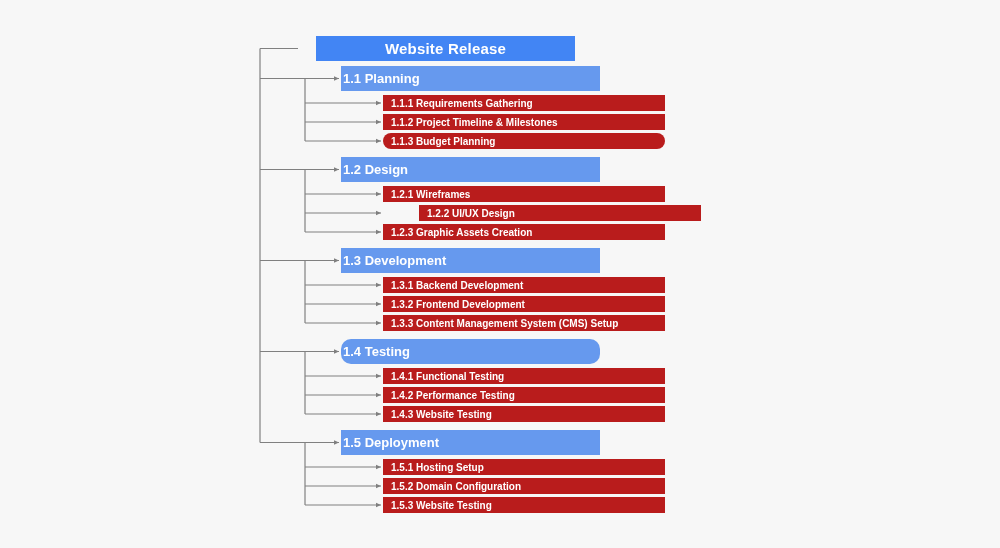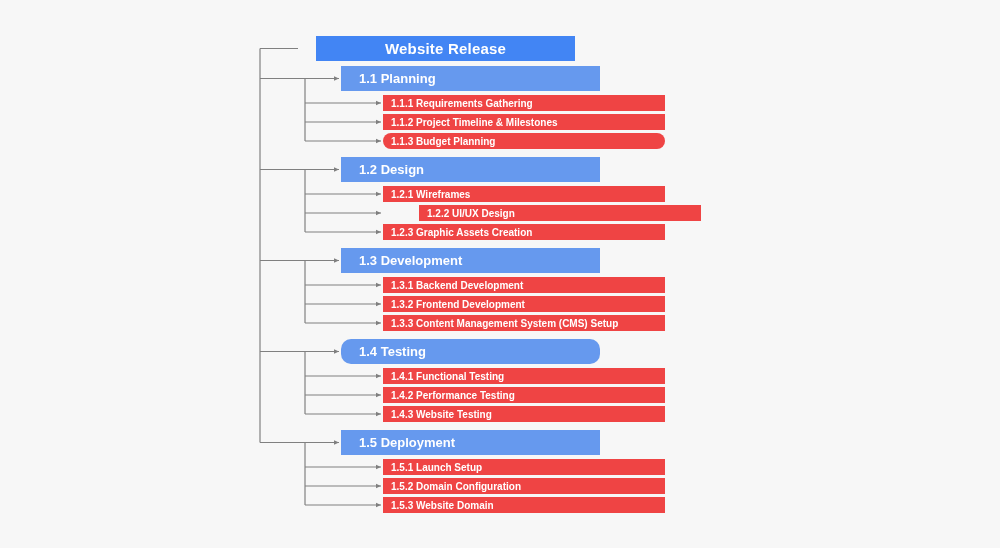--- a/index.html
+++ b/index.html
@@ -40,27 +40,27 @@
     background: #4285f4;
     justify-content: center;
     font-size: 15px;
     font-weight: bold;
     letter-spacing: 0.2px;
   }
   .node-l2 {
     height: 25px;
     background: #6699ee;
     justify-content: flex-start;
-    padding-left: 18px;
+    padding-left: 2px;
     font-size: 13px;
     font-weight: bold;
   }
   .node-l3 {
     height: 16px;
-    background: #ef4444;
+    background: #b91c1c;
     justify-content: flex-start;
     padding-left: 8px;
     font-size: 10px;
     font-weight: bold;
   }
 </style>
 </head>
 <body>
 
 <div id="wbs-canvas">
@@ -114,18 +114,18 @@
       <div class="node node-l3" style="left: 383px; top: 224px; width: 282px;">1.2.3 Graphic Assets Creation</div>
       <div class="node node-l2" style="left: 341px; top: 248px; width: 259px;">1.3 Development</div>
       <div class="node node-l3" style="left: 383px; top: 277px; width: 282px;">1.3.1 Backend Development</div>
       <div class="node node-l3" style="left: 383px; top: 296px; width: 282px;">1.3.2 Frontend Development</div>
       <div class="node node-l3" style="left: 383px; top: 315px; width: 282px;">1.3.3 Content Management System (CMS) Setup</div>
       <div class="node node-l2" style="left: 341px; top: 339px; width: 259px; border-radius: 10px;">1.4 Testing</div>
       <div class="node node-l3" style="left: 383px; top: 368px; width: 282px;">1.4.1 Functional Testing</div>
       <div class="node node-l3" style="left: 383px; top: 387px; width: 282px;">1.4.2 Performance Testing</div>
       <div class="node node-l3" style="left: 383px; top: 406px; width: 282px;">1.4.3 Website Testing</div>
       <div class="node node-l2" style="left: 341px; top: 430px; width: 259px;">1.5 Deployment</div>
-      <div class="node node-l3" style="left: 383px; top: 459px; width: 282px;">1.5.1 Launch Setup</div>
+      <div class="node node-l3" style="left: 383px; top: 459px; width: 282px;">1.5.1 Hosting Setup</div>
       <div class="node node-l3" style="left: 383px; top: 478px; width: 282px;">1.5.2 Domain Configuration</div>
-      <div class="node node-l3" style="left: 383px; top: 497px; width: 282px;">1.5.3 Website Domain</div>
+      <div class="node node-l3" style="left: 383px; top: 497px; width: 282px;">1.5.3 Website Testing</div>
     </div>
 
 </div>
 
 </body></html>

